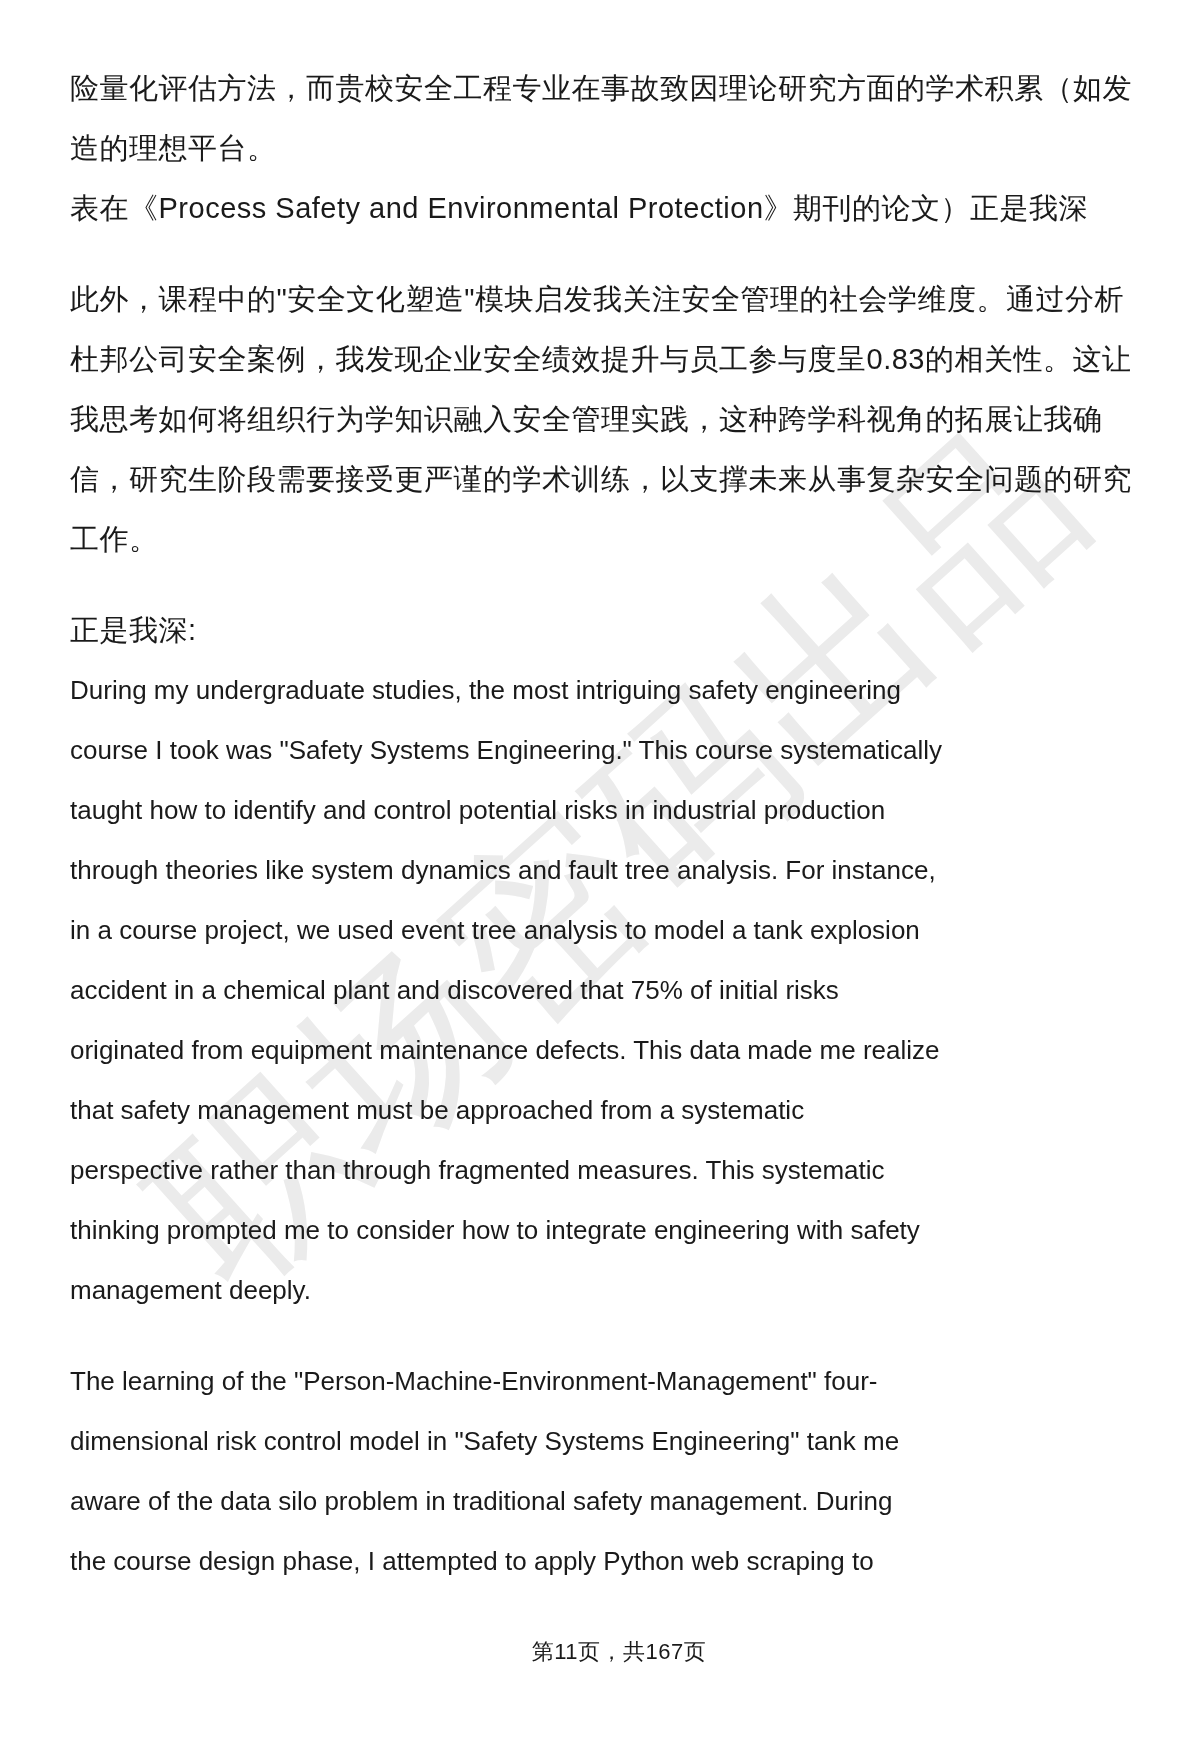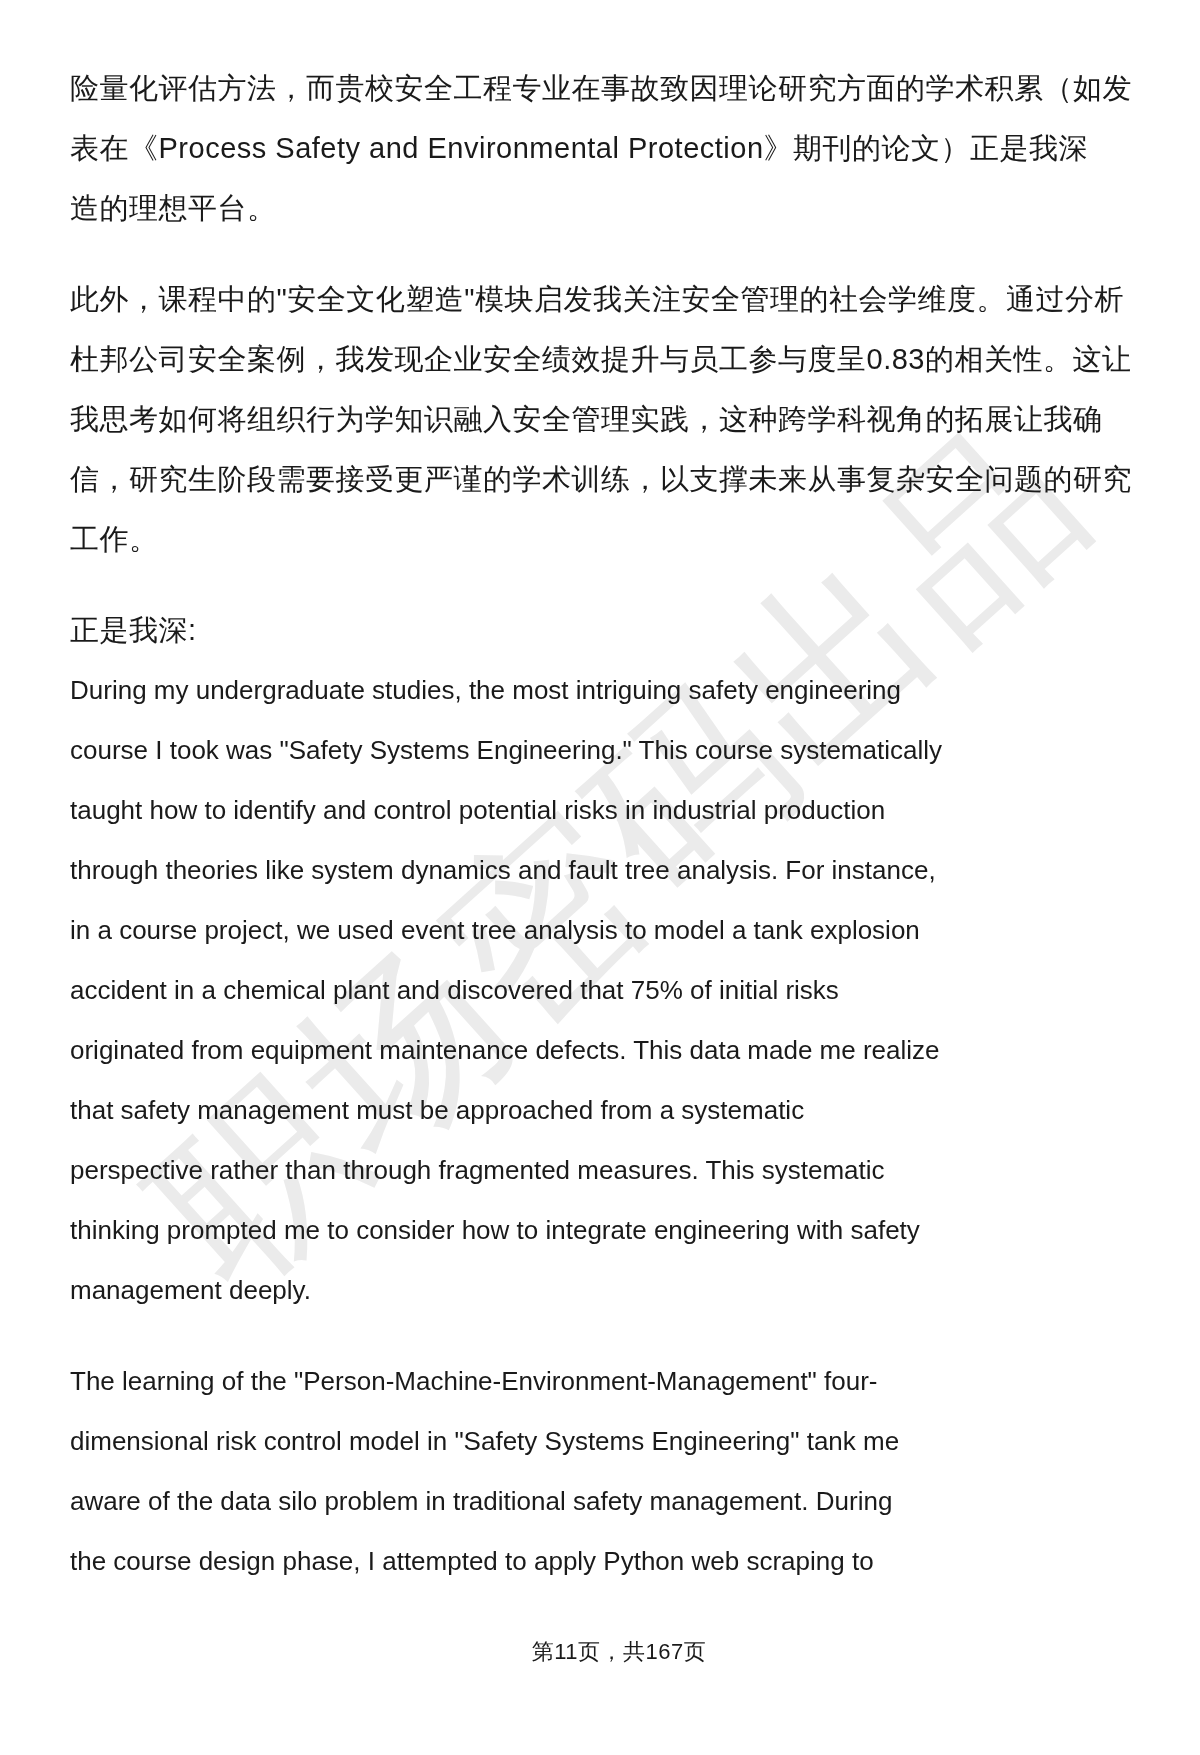--- a/index.html
+++ b/index.html
@@ -59,22 +59,22 @@
 <body>
 
 <div class="page">
 
   <div class="watermark">职场密码出品</div>
 
   <div class="content">
 
     <div class="para cjk">
       <div class="line">险量化评估方法，而贵校安全工程专业在事故致因理论研究方面的学术积累（如发</div>
+      <div class="line">造的理想平台。</div>
       <div class="line">表在《Process Safety and Environmental Protection》期刊的论文）正是我深</div>
-      <div class="line">造的理想平台。</div>
     </div>
 
     <div class="para cjk">
       <div class="line">此外，课程中的"安全文化塑造"模块启发我关注安全管理的社会学维度。通过分析</div>
       <div class="line">杜邦公司安全案例，我发现企业安全绩效提升与员工参与度呈0.83的相关性。这让</div>
       <div class="line">我思考如何将组织行为学知识融入安全管理实践，这种跨学科视角的拓展让我确</div>
       <div class="line">信，研究生阶段需要接受更严谨的学术训练，以支撑未来从事复杂安全问题的研究</div>
       <div class="line">工作。</div>
     </div>
 

